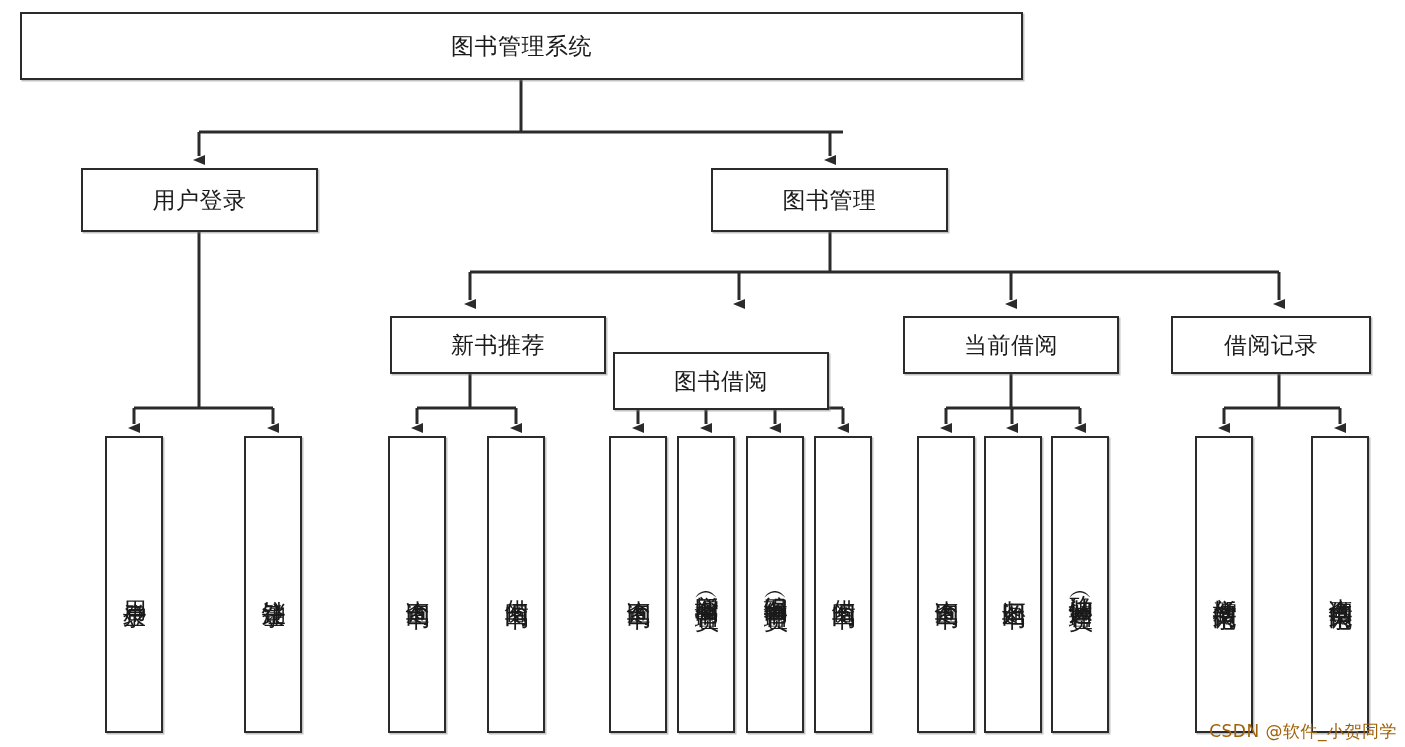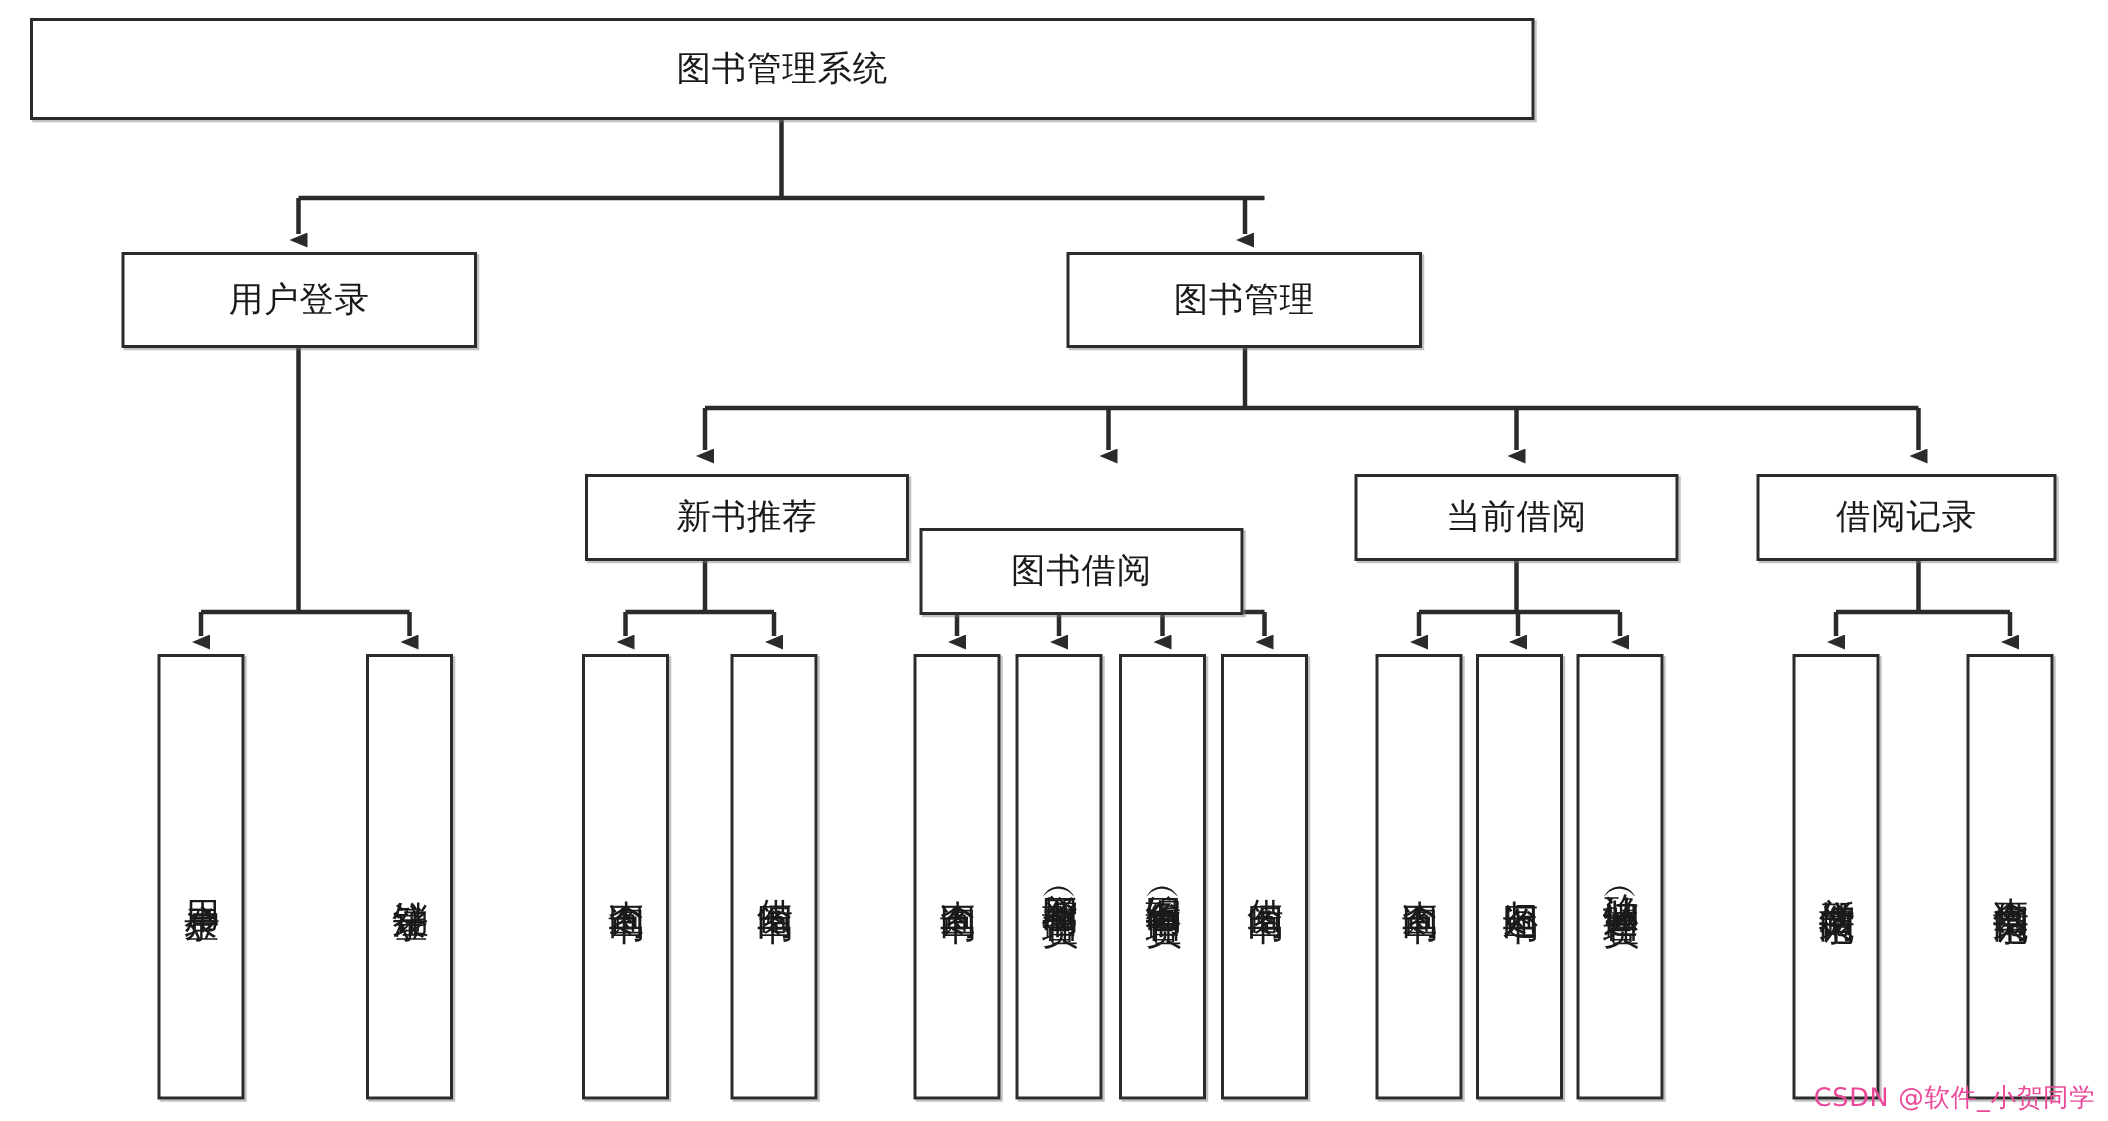--- a/index.html
+++ b/index.html
@@ -63,21 +63,21 @@
     font-size: 24px;
     line-height: 1.06;
     letter-spacing: 2px;
     white-space: nowrap;
   }
   .watermark {
     position: absolute;
     right: 8px;
     bottom: 4px;
     font-size: 17px;
-    color: #ec4899;
+    color: #a16207;
     letter-spacing: 0.5px;
     white-space: nowrap;
     font-family: "DejaVu Sans", "Liberation Sans", sans-serif;
   }
 </style>
 </head>
 <body>
 
 <div id="canvas">
 

